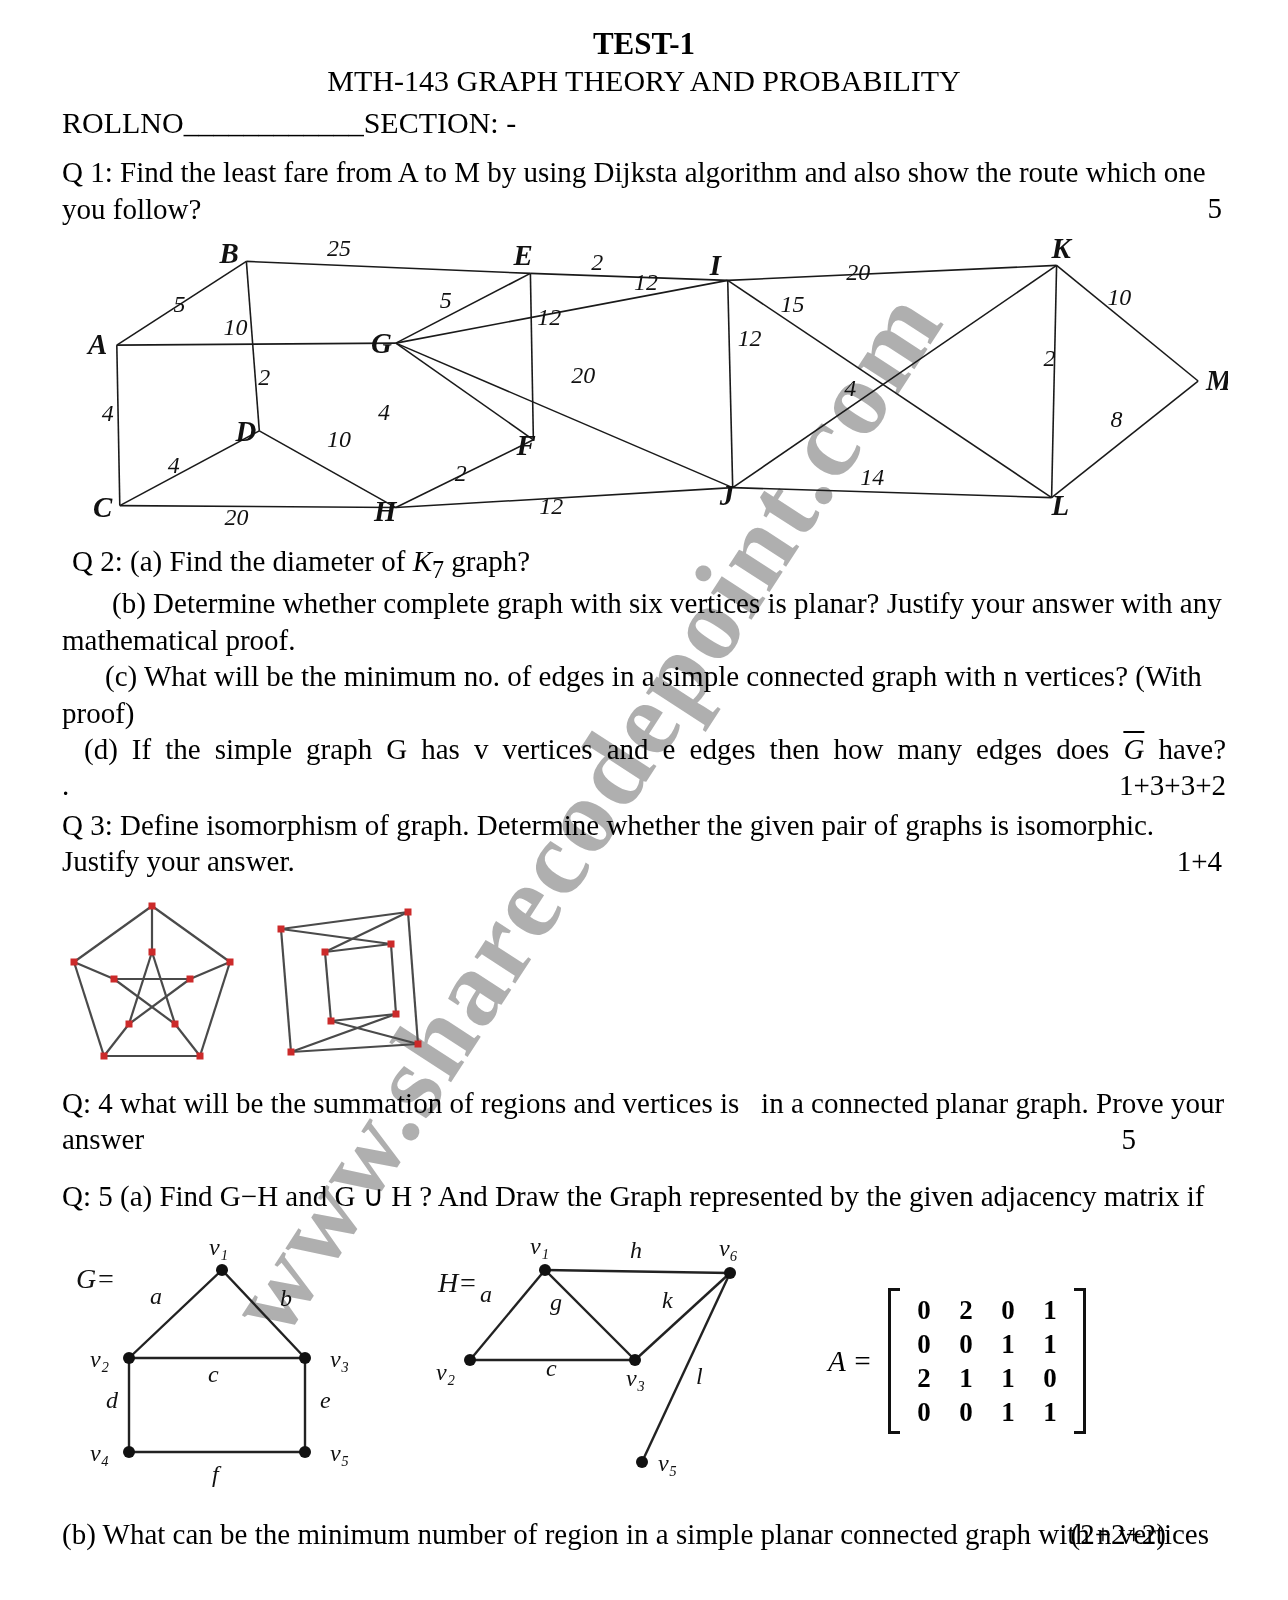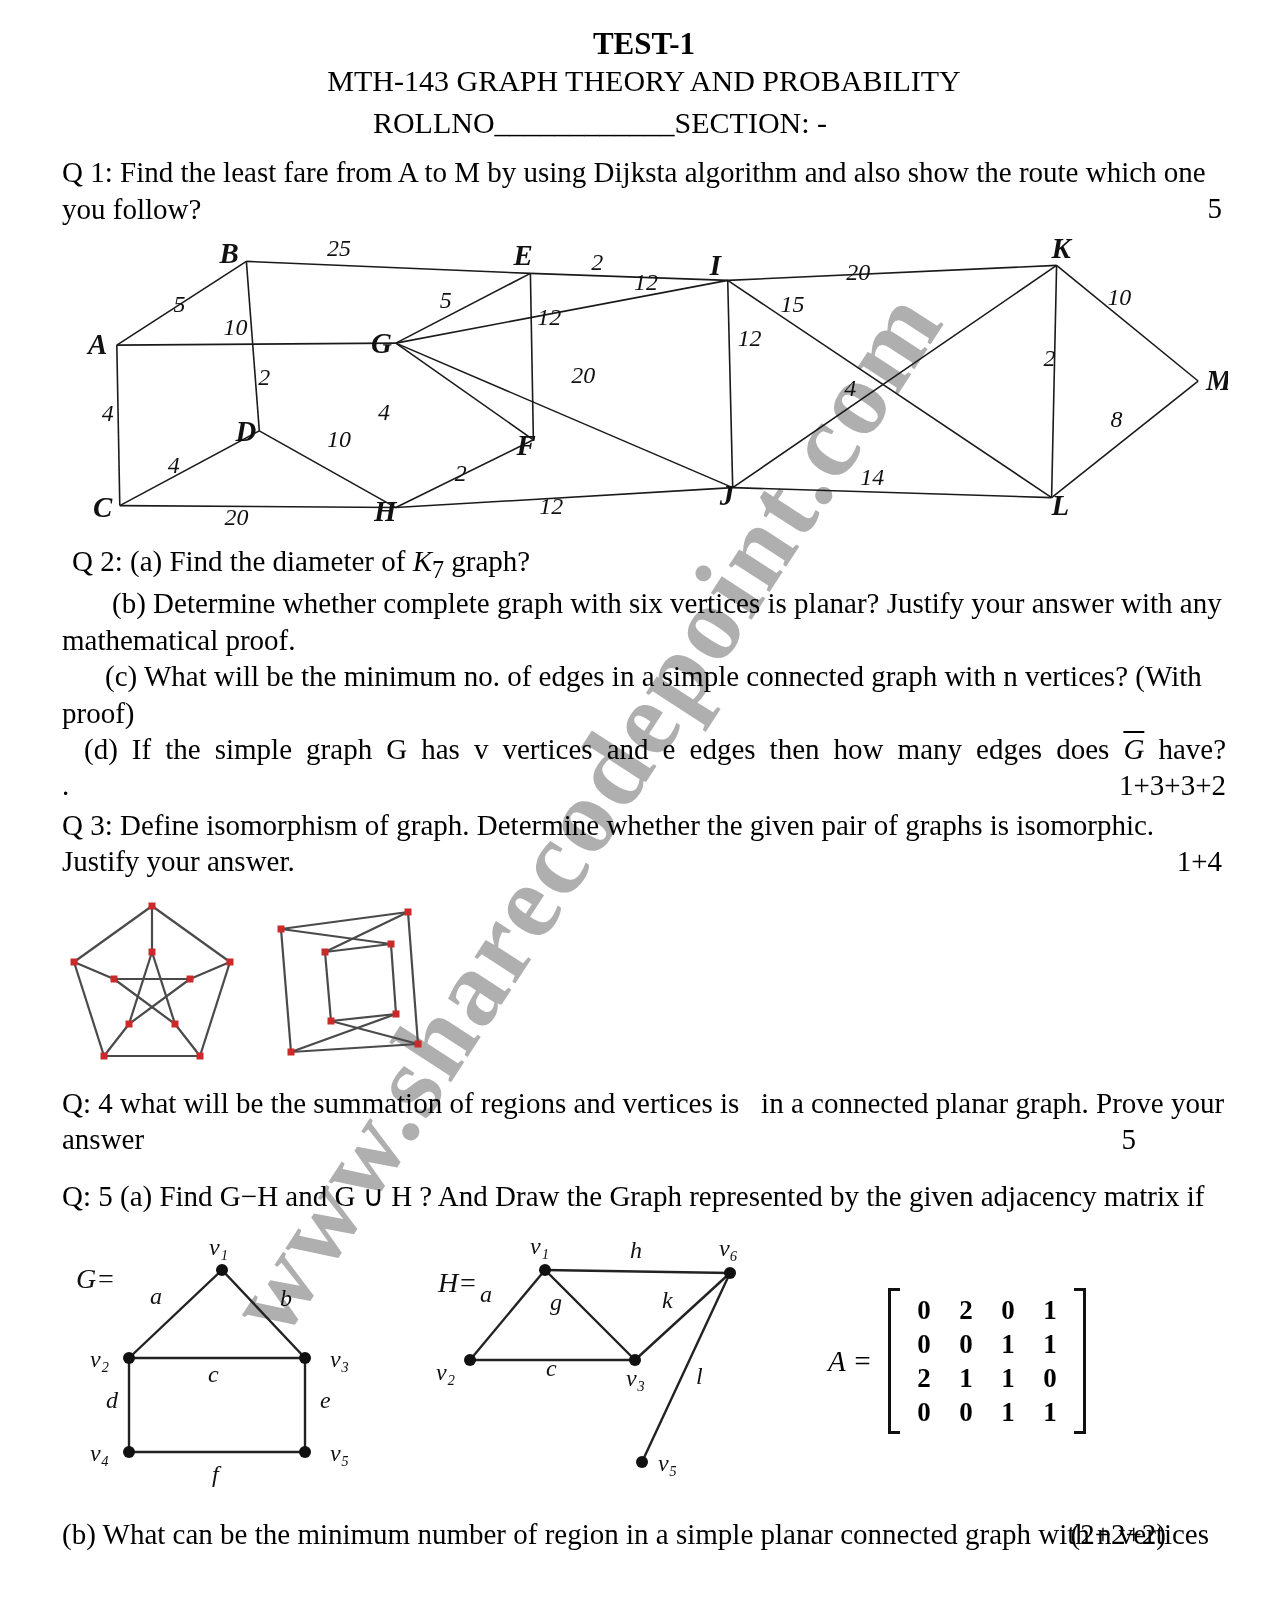--- a/index.html
+++ b/index.html
@@ -9,21 +9,21 @@
   .content { position:relative; z-index:1; }
   .watermark {
     position:absolute; left:585px; top:812px; z-index:0;
     transform:translate(-50%,-50%) rotate(-57deg);
     font-size:106px; font-weight:bold; letter-spacing:3px;
     color:rgba(110,110,110,0.55); white-space:nowrap; pointer-events:none;
     font-family:"Liberation Serif", serif;
   }
   .title { text-align:center; font-weight:bold; font-size:31px; }
   .subtitle { text-align:center; font-size:30px; margin-top:2px; }
-  .header-row { display:flex; justify-content:center; font-size:30px; margin-top:8px; }
+  .header-row { display:flex; justify-content:flex-start; font-size:30px; margin-top:8px; }
   .header-row .section { margin-right:88px; }
   .qtext { font-size:29px; line-height:1.26; }
   .qblock { position:relative; }
   .marks { position:absolute; right:4px; bottom:2px; font-size:29px; }
   .marks.inset { right:90px; }
   .marks.inset2 { right:60px; }
   .q1-block { margin-top:14px; }
   svg { font-family:"Liberation Serif", serif; display:block; }
   .q1-svg { margin-top:6px; }
   .q2-block { margin-top:10px; }

